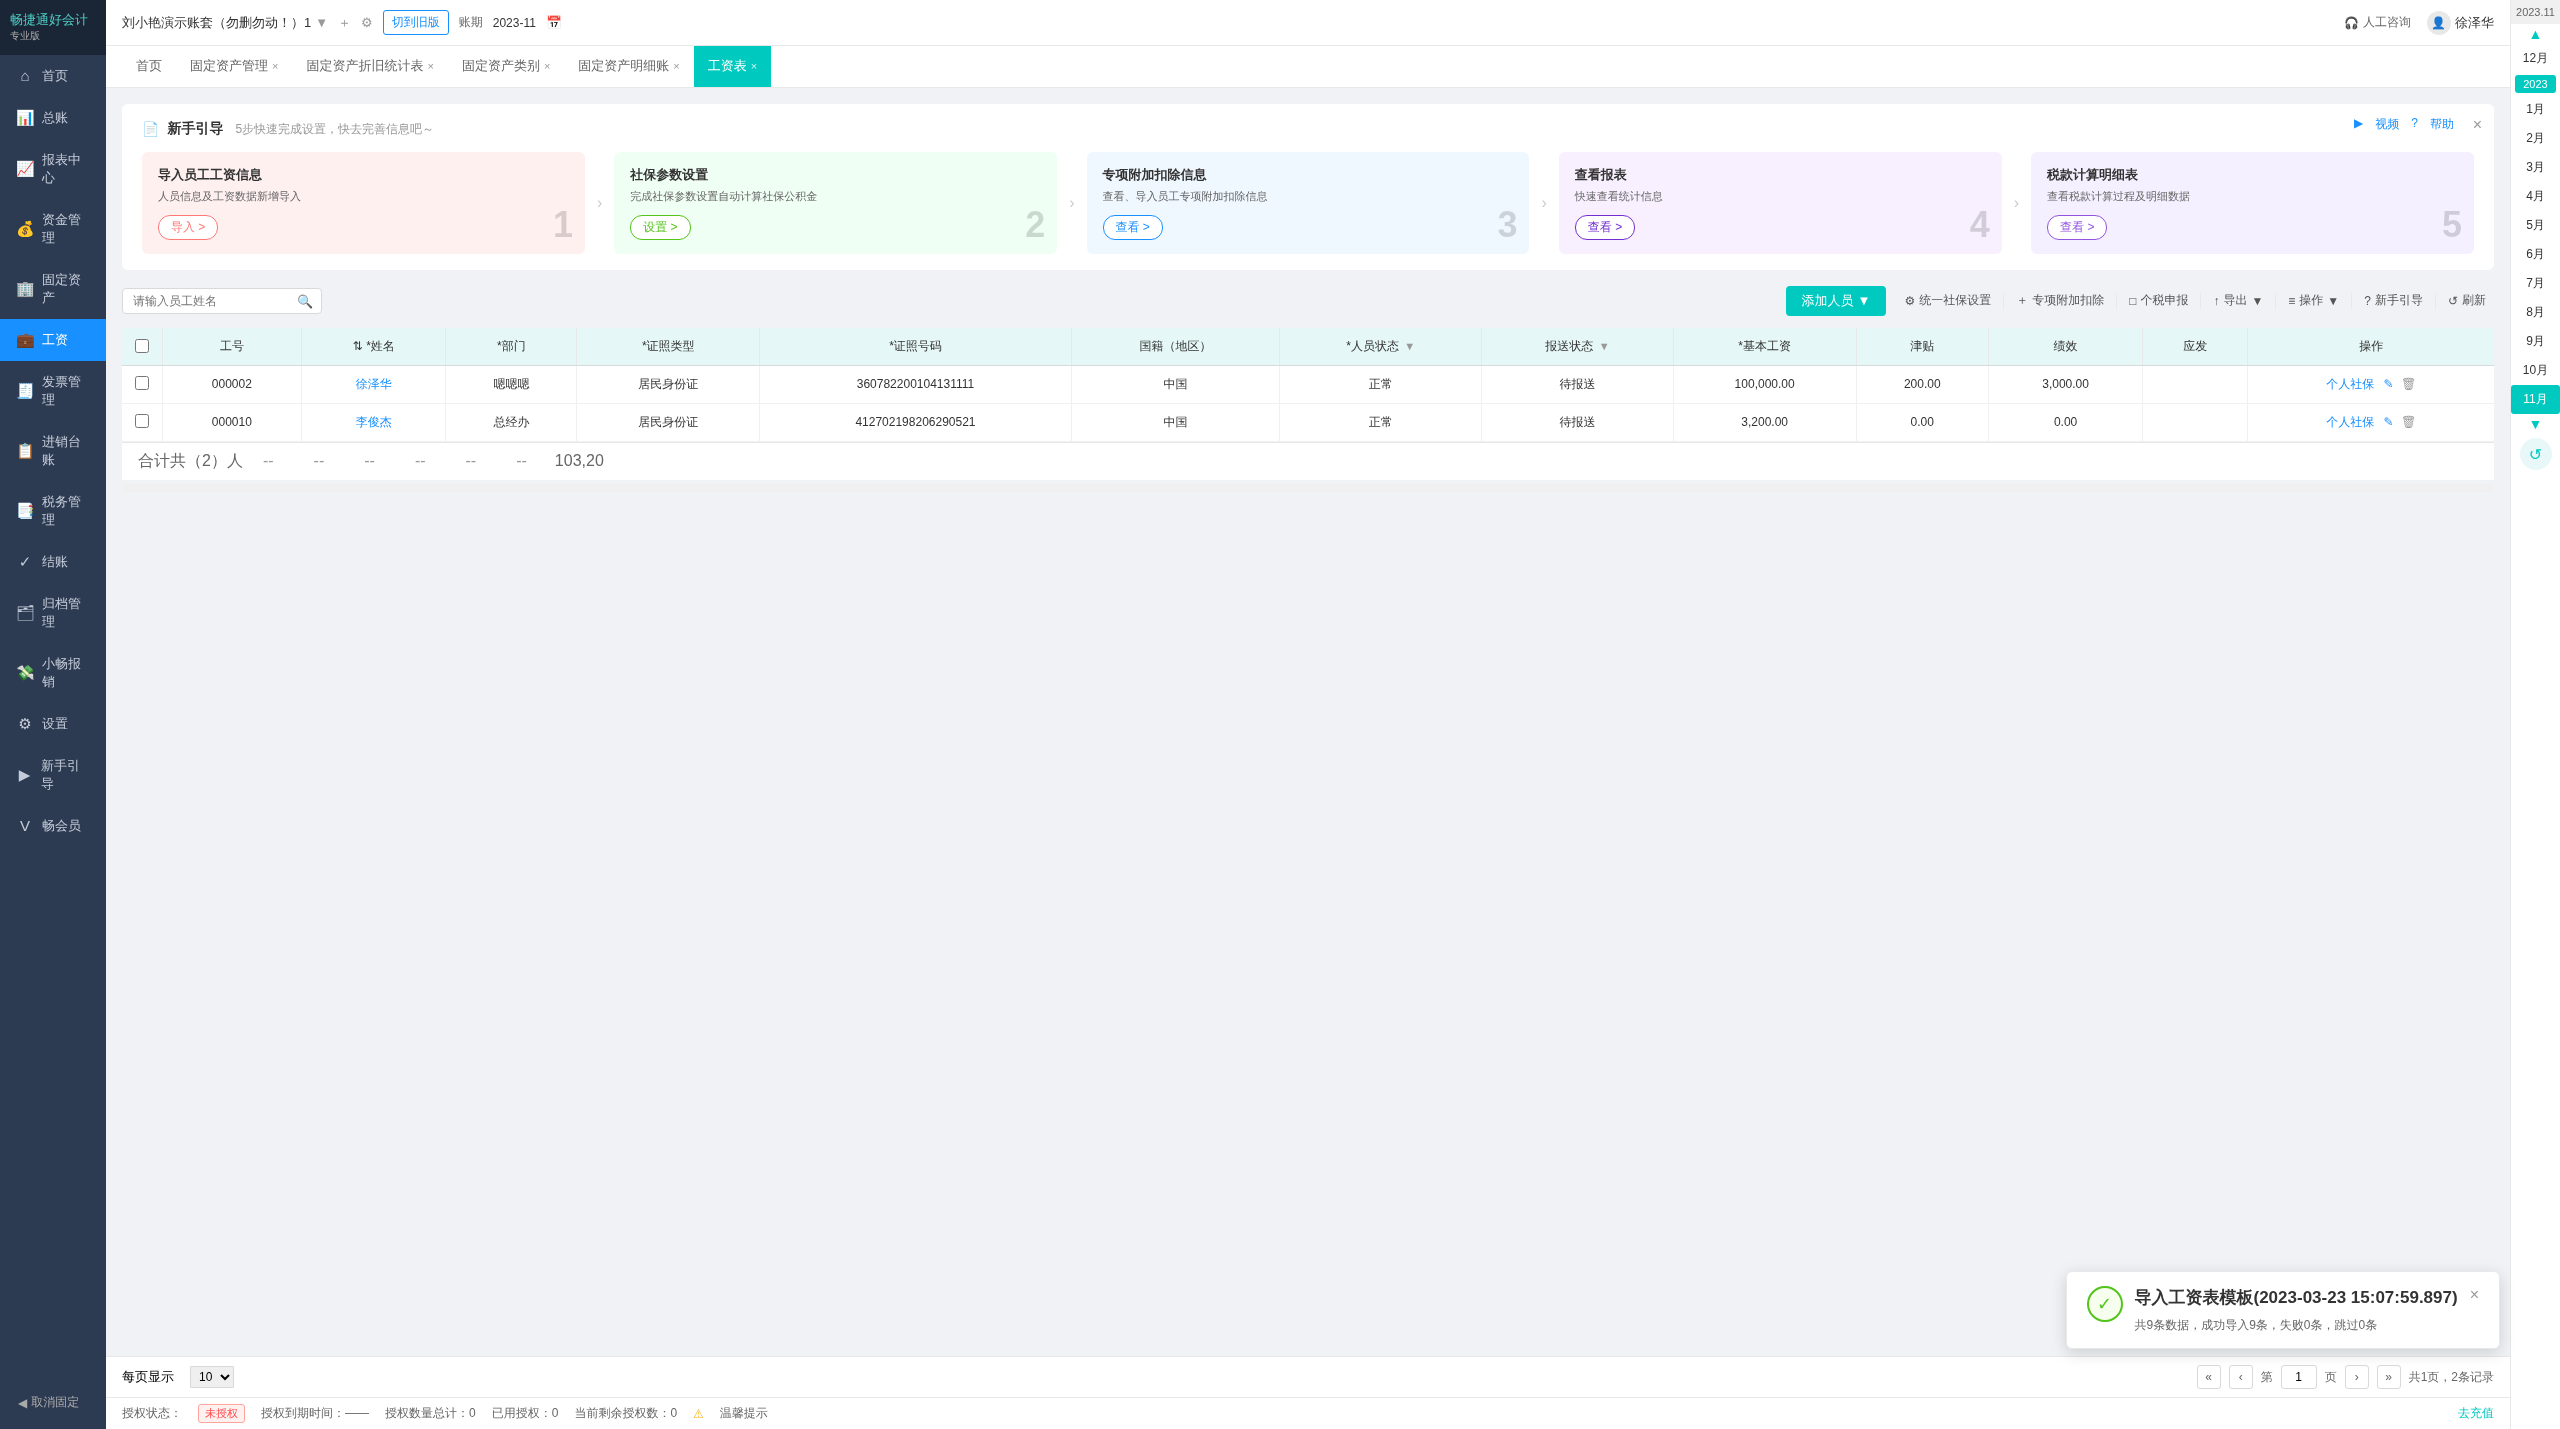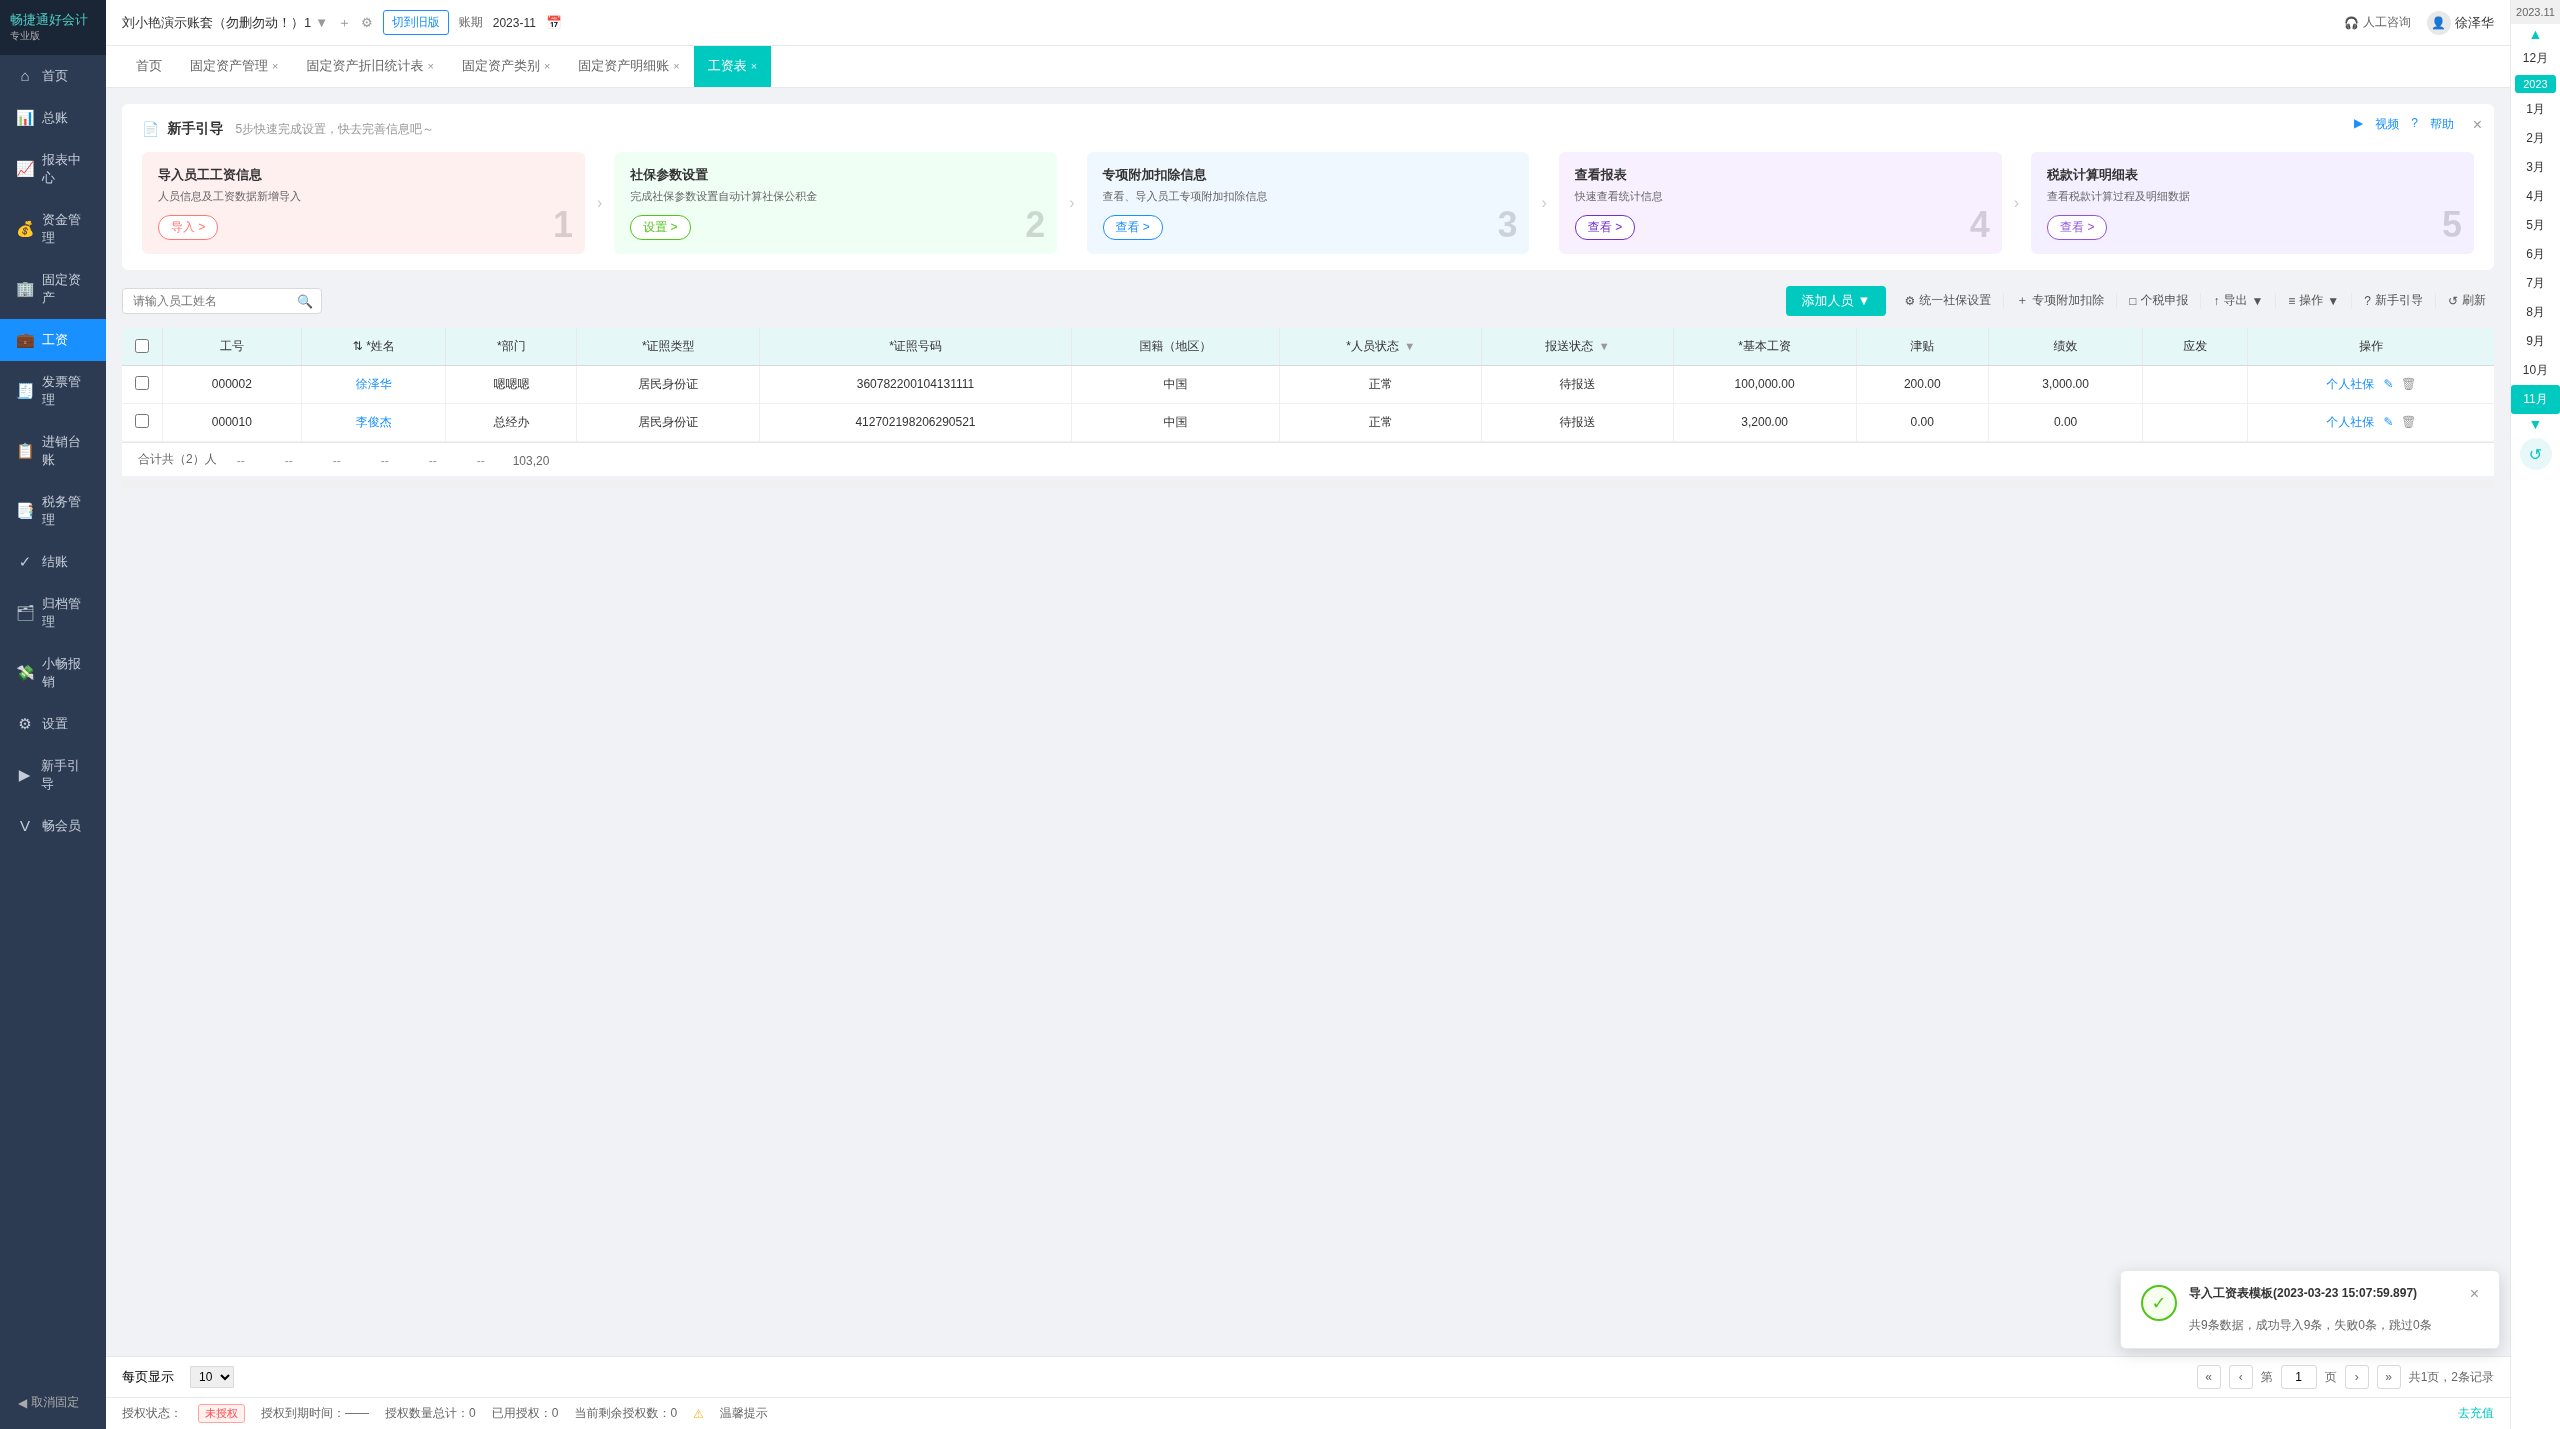--- a/index.html
+++ b/index.html
@@ -102,21 +102,21 @@
     .calendar-month-item { width: 100%; text-align: center; padding: 6px 0; font-size: 12px; color: #333; cursor: pointer; }
     .calendar-month-item.active { background: #00c9c0; color: #fff; border-radius: 3px; }
     .calendar-year { background: #00c9c0; color: #fff; padding: 3px 6px; font-size: 11px; border-radius: 3px; margin: 2px 4px; width: calc(100% - 8px); text-align: center; }
     .nav-arrows { display: flex; flex-direction: column; align-items: center; }
     .nav-arrow { color: #00c9c0; cursor: pointer; font-size: 14px; padding: 2px; }
 
     
     .toast { position: fixed; bottom: 80px; right: 60px; background: #fff; border-radius: 6px; box-shadow: 0 4px 16px rgba(0,0,0,0.15); padding: 14px 20px; display: flex; align-items: flex-start; gap: 12px; min-width: 380px; z-index: 1000; border: 1px solid #e8e8e8; }
     .toast-icon { width: 36px; height: 36px; border-radius: 50%; background: #f6ffed; border: 2px solid #52c41a; display: flex; align-items: center; justify-content: center; color: #52c41a; font-size: 18px; flex-shrink: 0; }
     .toast-content { flex: 1; }
-    .toast-title { font-size: 12px; font-weight: bold; color: #333; margin-bottom: 15px; }
+    .toast-title { font-size: 17px; font-weight: bold; color: #333; margin-bottom: 8px; }
     .toast-desc { font-size: 12px; color: #666; }
     .toast-close { color: #999; cursor: pointer; font-size: 16px; }
 
     
     ::-webkit-scrollbar { width: 6px; height: 6px; }
     ::-webkit-scrollbar-track { background: #f1f1f1; }
     ::-webkit-scrollbar-thumb { background: #ccc; border-radius: 3px; }
 
     .checkbox { width: 14px; height: 14px; cursor: pointer; }
     .header-checkbox { display: flex; justify-content: center; }
@@ -433,21 +433,21 @@
             <td>
               <span class="link-text">个人社保</span>
               <span style="color:#1890ff;cursor:pointer;margin-left:6px;">✎</span>
               <span style="color:#999;cursor:pointer;margin-left:4px;">🗑</span>
             </td>
           </tr>
         </tbody>
       </table>
     </div>
 
-    <div style="background:#fff;border-top:1px solid #e8e8e8;display:flex;align-items:flex-end;padding:8px 16px;font-size:12px;color:#666;">
+    <div style="background:#fff;border-top:1px solid #e8e8e8;display:flex;align-items:center;padding:8px 16px;font-size:16px;color:#666;">
       <span>合计共（2）人</span>
       <span class="footer-dash">--</span>
       <span class="footer-dash">--</span>
       <span class="footer-dash">--</span>
       <span class="footer-dash">--</span>
       <span class="footer-dash">--</span>
       <span class="footer-dash">--</span>
       <span style="margin-left:8px;">103,20</span>
     </div>
 

